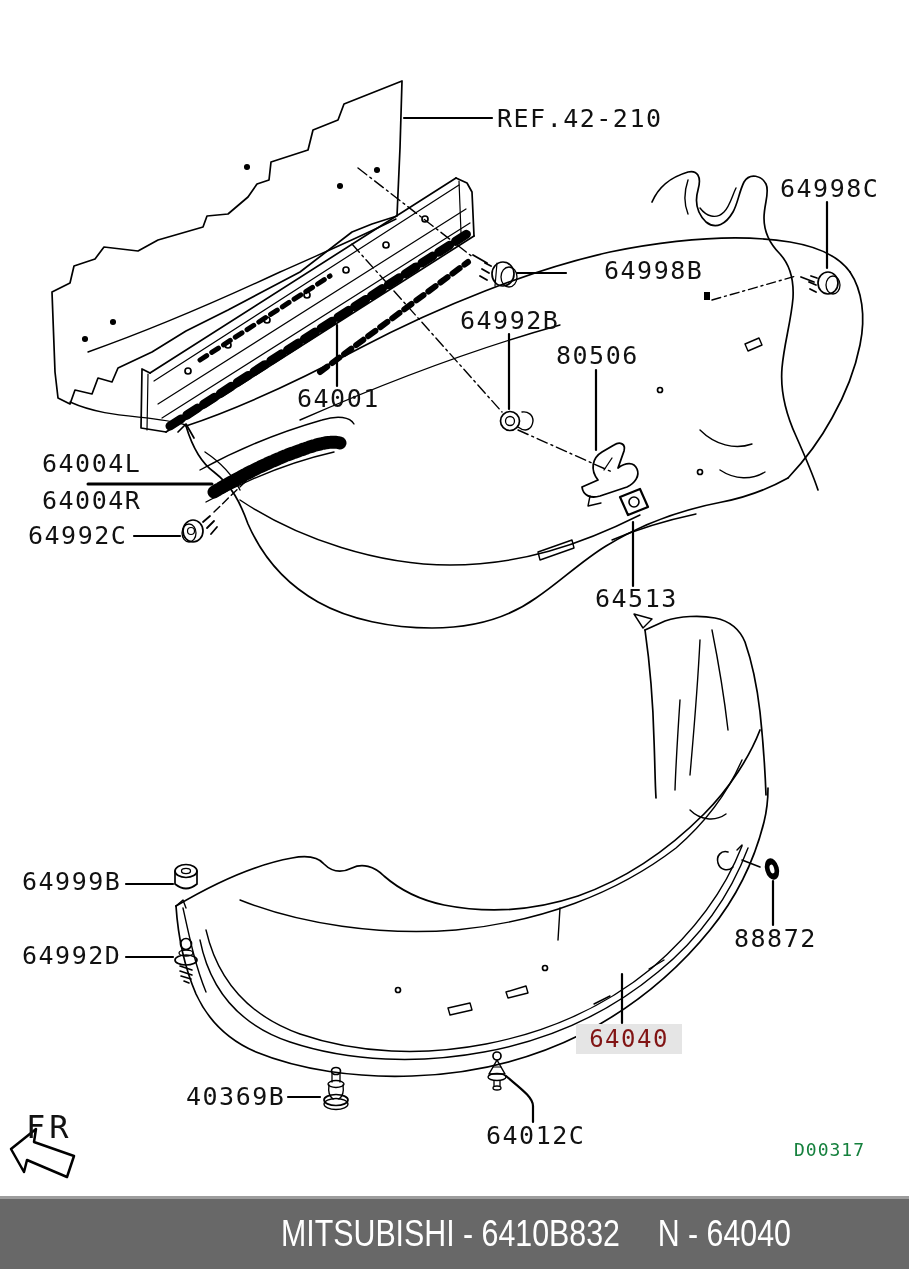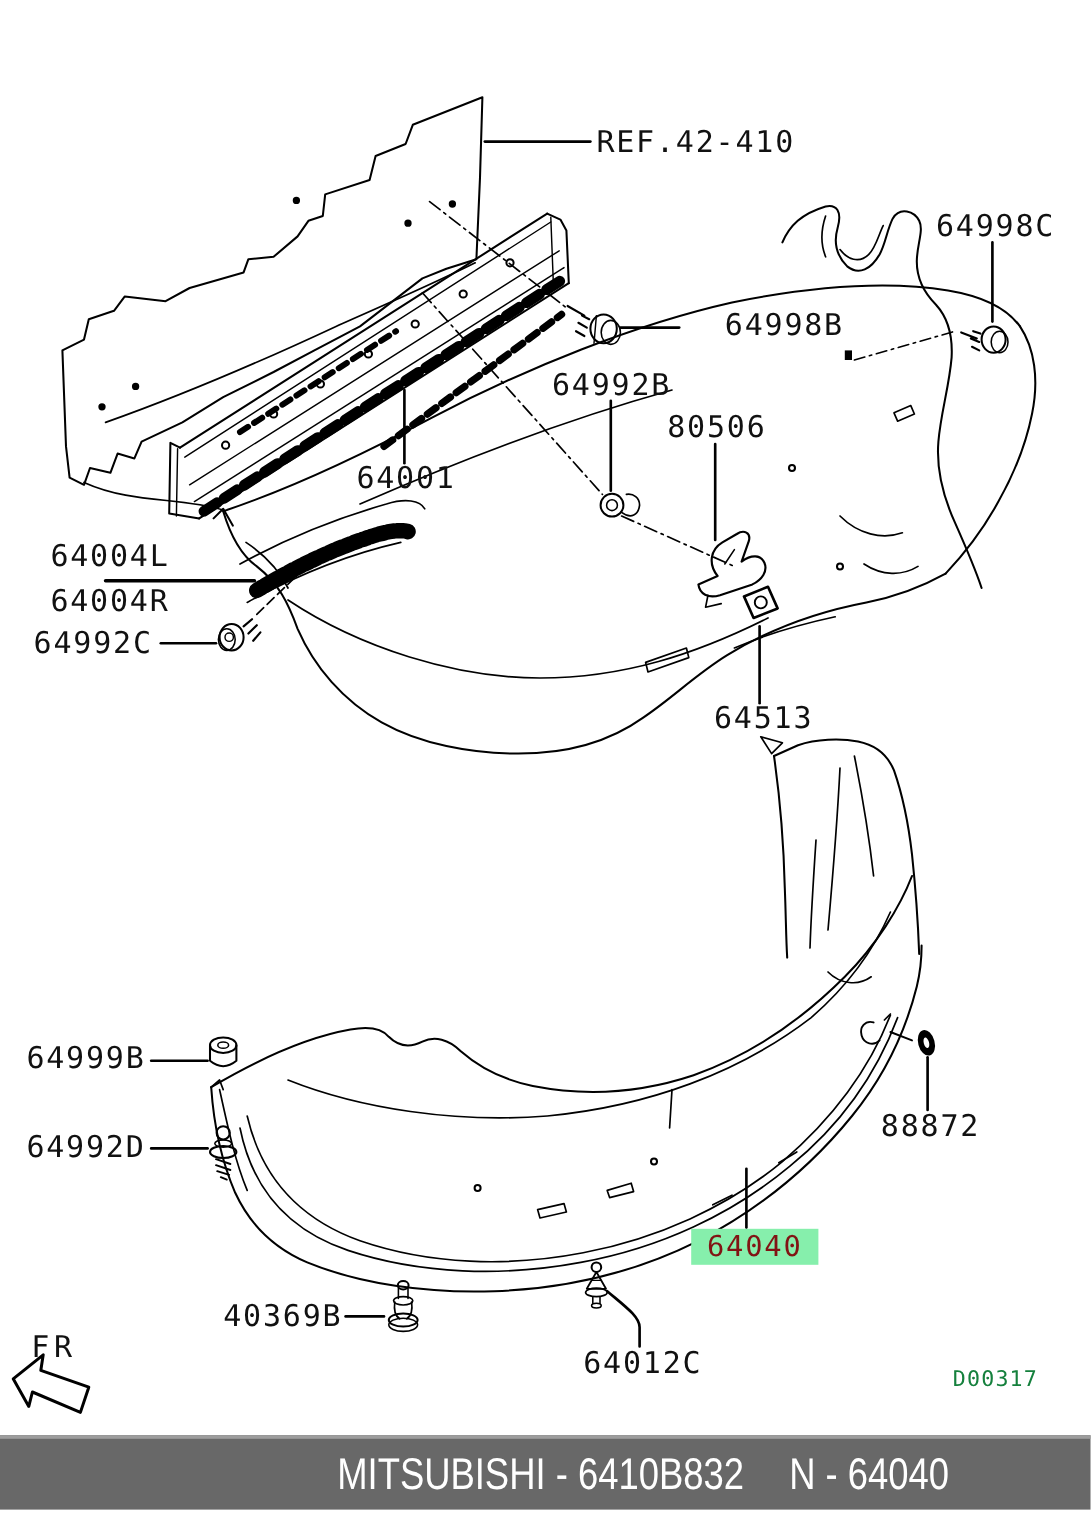--- a/index.html
+++ b/index.html
@@ -2,25 +2,25 @@
 <html><head>
 <meta charset="utf-8">
 <style>
   html,body{margin:0;padding:0;background:#fff;}
   .stage{position:relative;width:909px;height:1277px;background:#fff;overflow:hidden;
          font-family:"DejaVu Sans Mono", monospace;color:#000;}
   .art{position:absolute;left:0;top:0;}
   .part-label{position:absolute;font-size:25px;letter-spacing:1.5px;line-height:1.1;
               white-space:nowrap;color:#111;}
   .small-label{position:absolute;font-size:18px;letter-spacing:1px;color:#15803d;white-space:nowrap;}
-  .fr-label{position:absolute;font-size:25px;letter-spacing:4px;color:#111;}
+  .fr-label{position:absolute;font-size:32px;letter-spacing:4px;color:#111;}
   .highlight-label{position:absolute;left:576px;top:1024px;width:106px;height:30px;
-       background:#86efac;color:#811414;display:flex;align-items:center;justify-content:center;
+       background:#e5e5e5;color:#811414;display:flex;align-items:center;justify-content:center;
        font-size:24px;letter-spacing:1.5px;}
-  .footer{position:absolute;left:0;top:1196px;width:909px;height:62px;background:#686868;
+  .footer{position:absolute;left:0;top:1196px;width:909px;height:73px;background:#686868;
           border-top:3px solid #9d9d9d;box-sizing:border-box;}
   .footer-text{position:absolute;left:281px;top:50%;transform:translateY(-50%) scaleX(0.82);
        transform-origin:left center;color:#fff;font-family:"Liberation Sans", sans-serif;
        font-size:37px;white-space:nowrap;display:flex;gap:46px;}
 </style>
 </head>
 <body>
 
 <div class="stage">
 
@@ -223,21 +223,21 @@
         <path d="M773,881 L773,925"></path>
         <path d="M742,860 L760,867" stroke-width="1.6"></path>
       </g>
 
       <g>
         <path d="M11,1149 L36,1129 L34,1142 L74,1156 L67,1177 L27,1160 L24,1172 Z" fill="#fff" stroke-width="2.5"></path>
       </g>
     </g>
   </svg>
 
-  <div class="part-label" style="left:497px;top:105px">REF.42-410</div>
+  <div class="part-label" style="left:497px;top:105px">REF.42-210</div>
 
   <div class="part-label" style="left:780px;top:175px">64998C</div>
   <div class="part-label" style="left:604px;top:257px">64998B</div>
   <div class="part-label" style="left:460px;top:307px">64992B</div>
   <div class="part-label" style="left:556px;top:342px">80506</div>
   <div class="part-label" style="left:297px;top:385px">64001</div>
   <div class="part-label" style="left:42px;top:450px">64004L</div>
   <div class="part-label" style="left:42px;top:487px">64004R</div>
   <div class="part-label" style="left:28px;top:522px">64992C</div>
   <div class="part-label" style="left:595px;top:585px">64513</div>

